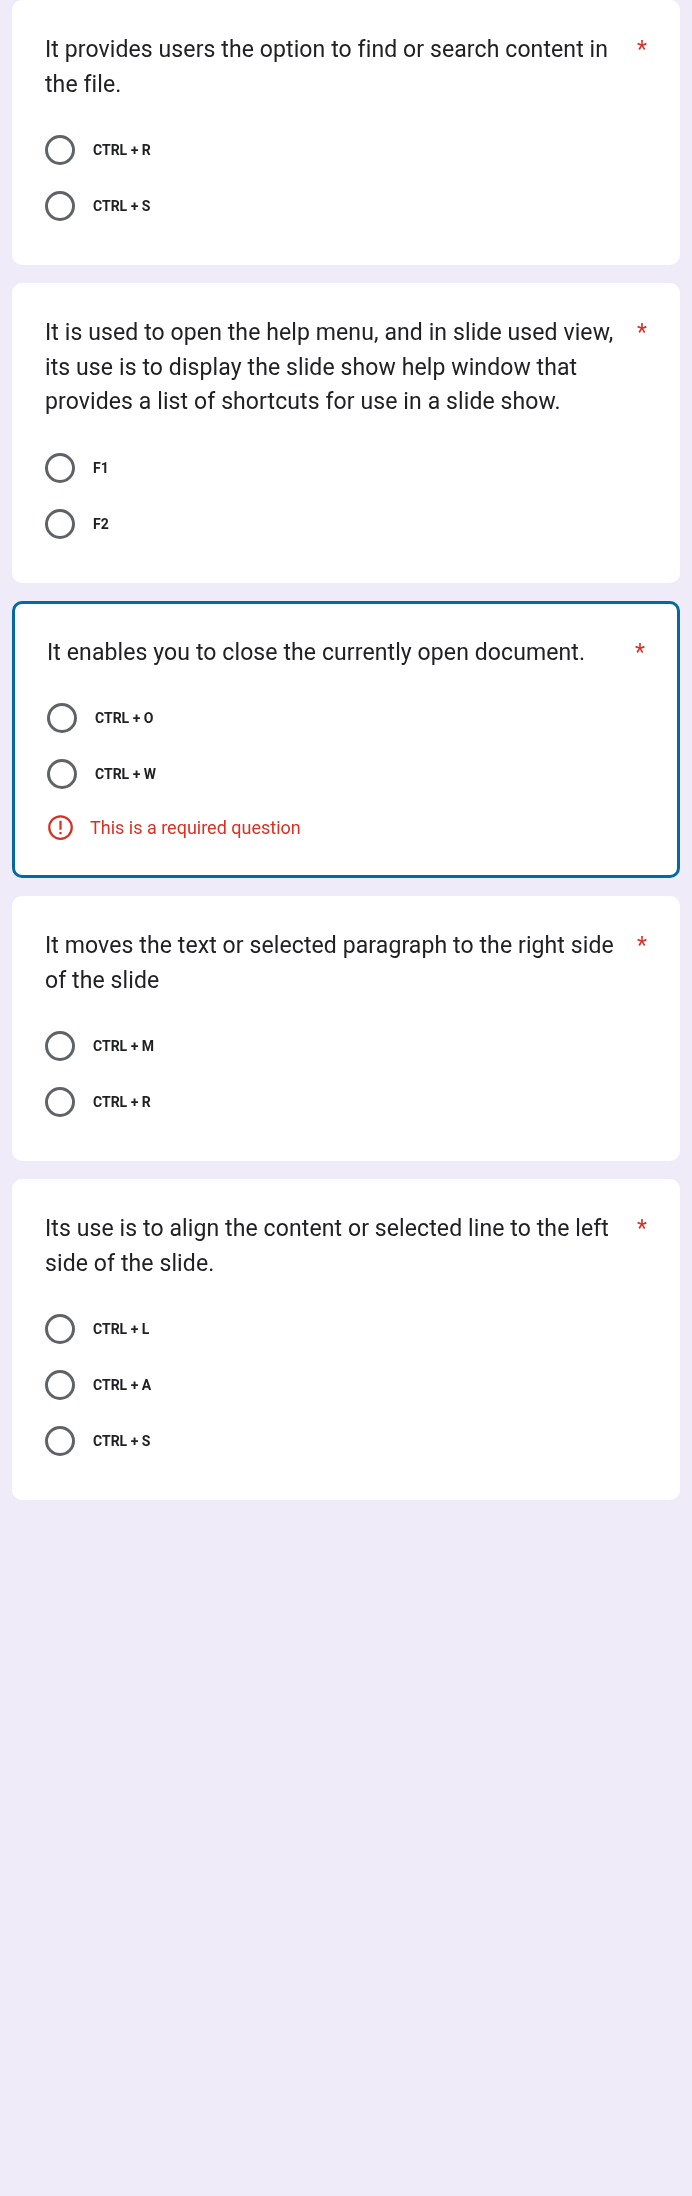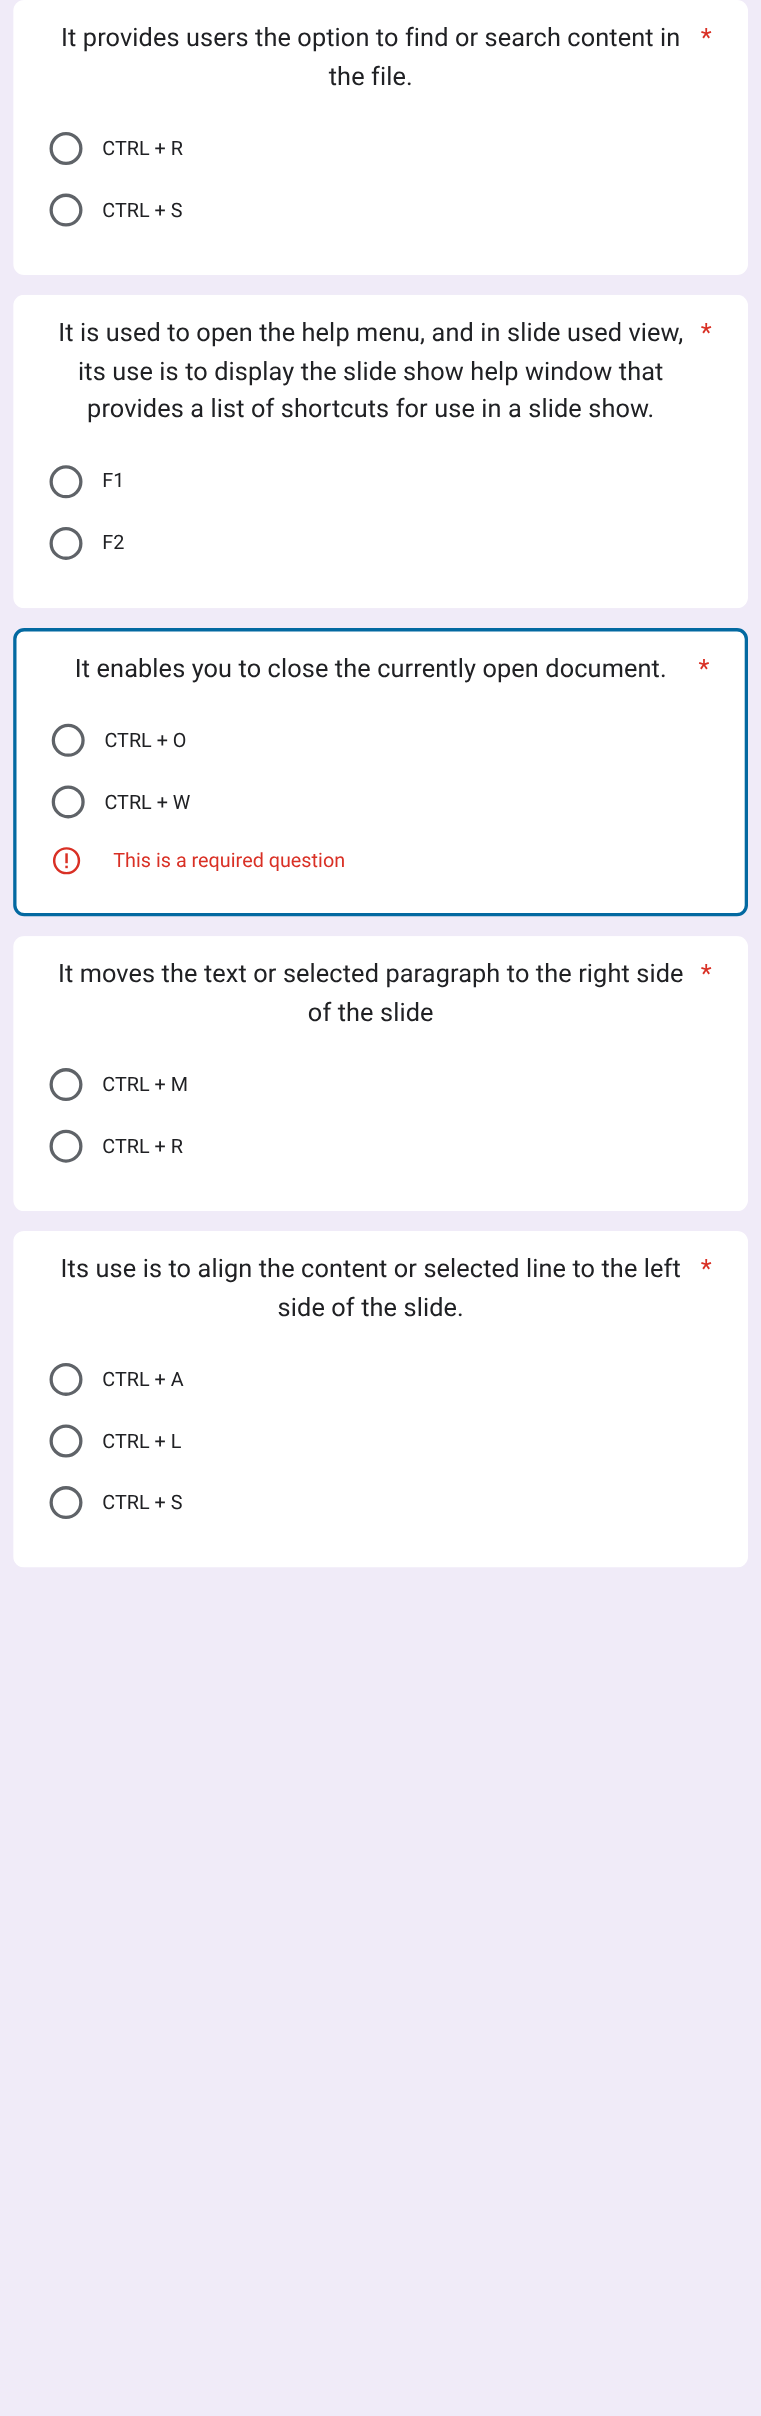--- a/index.html
+++ b/index.html
@@ -7,23 +7,22 @@
       background: #f0ebf8;
       font-family: Roboto, Arial, sans-serif;
       width: 692px;
       padding: 0 12px;
       color: #202124;
     }
     .card {
       background: #fff;
       border-radius: 10px;
       margin-bottom: 18px;
-      padding: 17px 32px 34px 32px;
+      padding: 32px 32px 34px 32px;
       border: 1px solid transparent;
-      text-align: center;
     }
     .card.error {
       border: 3px solid #0369a1;
     }
     .question-row {
       display: flex;
       align-items: flex-start;
       margin-bottom: 24px;
     }
     .question-text {
@@ -52,27 +51,28 @@
       cursor: pointer;
     }
     .radio {
       width: 30px;
       height: 30px;
       border: 3px solid #5f6368;
       border-radius: 50%;
       flex-shrink: 0;
     }
     .option-label {
-      font-size: 18px;
+      font-size: 14px;
       color: #202124;
+      font-weight: bold;
     }
     .error-row {
       display: flex;
       align-items: center;
-      gap: 29px;
+      gap: 16px;
       margin-top: 16px;
     }
     .error-icon {
       width: 27px;
       height: 27px;
       flex-shrink: 0;
     }
     .error-text {
       color: #d93025;
       font-size: 18px;
@@ -155,25 +155,25 @@
       </div>
     </div>
     <div class="card">
       <div class="question-row">
         <div class="question-text">Its use is to align the content or selected line to the left side of the slide.</div>
         <div class="required-star">*</div>
       </div>
       <div class="options">
         <div class="option">
           <div class="radio"></div>
-          <div class="option-label">CTRL + A</div>
+          <div class="option-label">CTRL + L</div>
         </div>
         <div class="option">
           <div class="radio"></div>
-          <div class="option-label">CTRL + L</div>
+          <div class="option-label">CTRL + A</div>
         </div>
         <div class="option">
           <div class="radio"></div>
           <div class="option-label">CTRL + S</div>
         </div>
       </div>
     </div>
   </div>
 
 </body></html>

